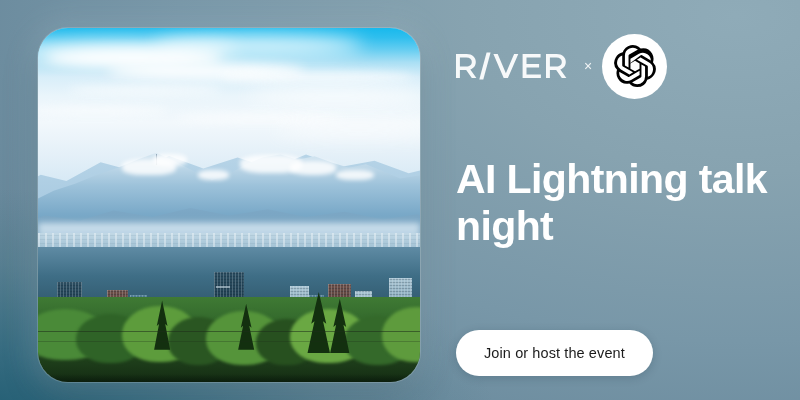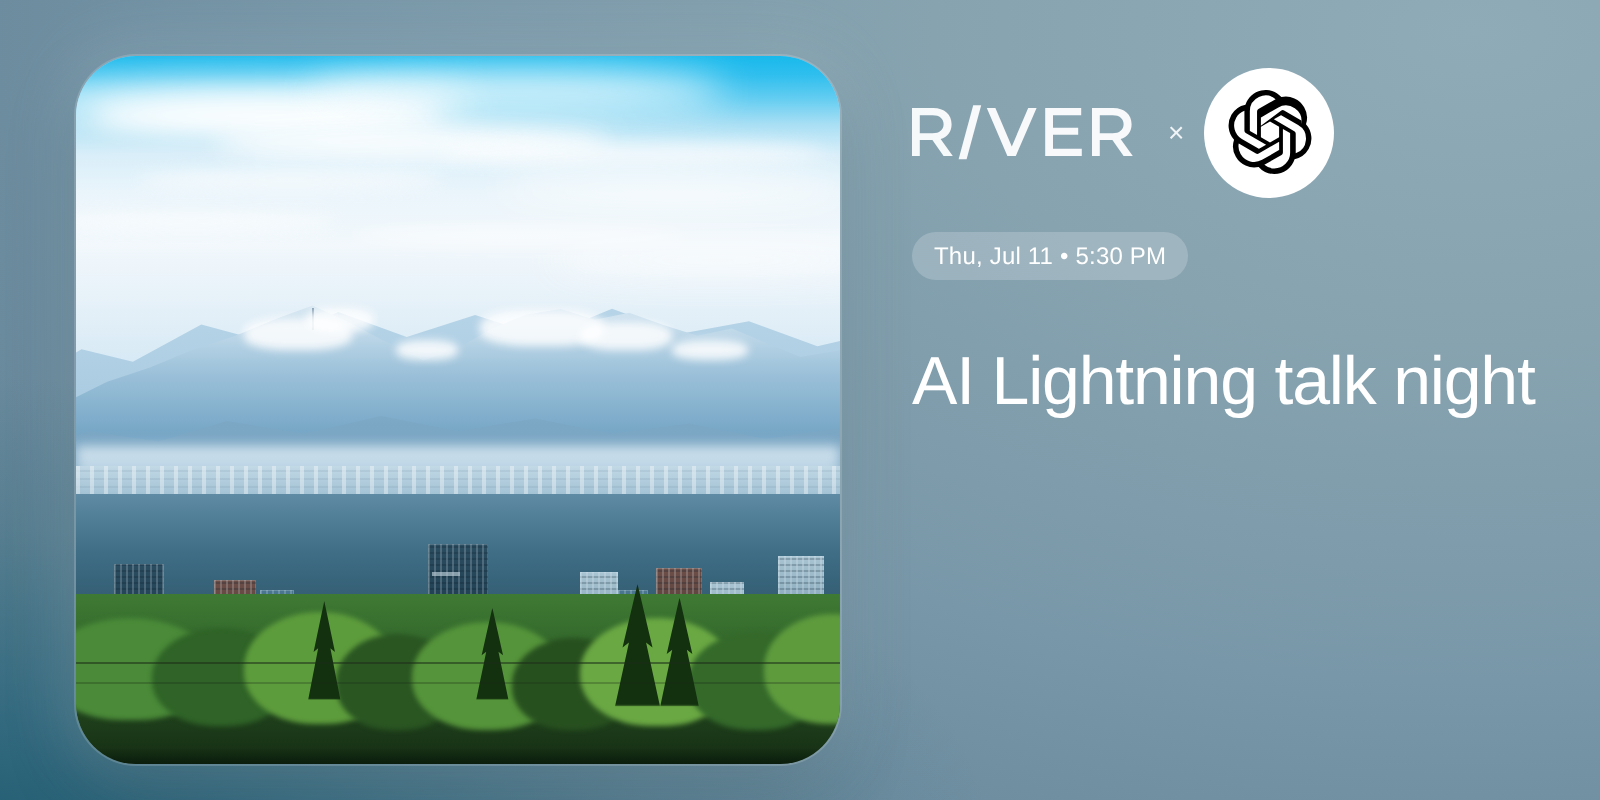--- a/index.html
+++ b/index.html
@@ -281,25 +281,25 @@
     color: #ffffff;
     font-size: 12px;
     line-height: 1;
     letter-spacing: 0.1px;
     white-space: nowrap;
   }
 
   .event-title {
     position: absolute;
     left: 0;
-    top: 172px;
+    top: 156px;
     width: 330px;
     color: #ffffff;
-    font-size: 34px;
-    font-weight: 400;
+    font-size: 41px;
+    font-weight: 700;
     line-height: 1.14;
     letter-spacing: -0.6px;
   }
 
   .cta-button {
     position: absolute;
     left: 0;
     top: 330px;
     height: 46px;
     padding: 0 28px;
@@ -415,20 +415,20 @@
       <span class="brand-x">×</span>
 
       <span class="oai-circle">
         <svg viewBox="0 0 24 24" aria-label="OpenAI">
           <path fill="#000000" d="M22.28 9.82a5.99 5.99 0 0 0-.52-4.91 6.05 6.05 0 0 0-6.51-2.9A6.07 6.07 0 0 0 4.98 4.18a5.99 5.99 0 0 0-4 2.9 6.05 6.05 0 0 0 .75 7.1 5.98 5.98 0 0 0 .51 4.91 6.05 6.05 0 0 0 6.52 2.9A5.98 5.98 0 0 0 13.26 24a6.06 6.06 0 0 0 5.77-4.21 5.99 5.99 0 0 0 4-2.9 6.06 6.06 0 0 0-.75-7.07Zm-9.02 12.6a4.48 4.48 0 0 1-2.88-1.04l.14-.08 4.78-2.76a.79.79 0 0 0 .39-.68v-6.74l2.02 1.17a.07.07 0 0 1 .04.06v5.58a4.5 4.5 0 0 1-4.49 4.49ZM3.6 18.3a4.47 4.47 0 0 1-.54-3.01l.14.09 4.79 2.76a.77.77 0 0 0 .78 0l5.84-3.37v2.33a.08.08 0 0 1-.03.07l-4.84 2.79a4.5 4.5 0 0 1-6.14-1.65ZM2.34 7.9a4.49 4.49 0 0 1 2.35-1.97V11.6a.77.77 0 0 0 .38.68l5.82 3.36L8.87 16.8a.07.07 0 0 1-.07 0L3.96 14a4.5 4.5 0 0 1-1.62-6.1Zm16.6 3.86-5.84-3.4L15.12 7.2a.07.07 0 0 1 .07 0l4.84 2.8a4.49 4.49 0 0 1-.68 8.1v-5.66a.8.8 0 0 0-.4-.68Zm2.01-3.02-.14-.09-4.78-2.79a.78.78 0 0 0-.79 0L9.4 10.23V7.9a.07.07 0 0 1 .03-.07l4.84-2.79a4.49 4.49 0 0 1 6.67 4.65ZM8.3 12.86 6.28 11.7a.08.08 0 0 1-.04-.06V6.07a4.49 4.49 0 0 1 7.37-3.45l-.14.08L8.69 5.46a.79.79 0 0 0-.39.68v6.72Zm1.1-2.36 2.6-1.5 2.6 1.5v3l-2.6 1.5-2.6-1.5Z"></path>
         </svg>
       </span>
     </div>
 
     <div class="meta-row">
-      <span class="pill">Thu, Jul 11 • 5:30 PM</span>
     </div>
 
     <h1 class="event-title">AI Lightning talk night</h1>
 
+    <button class="cta-button">Join or host the event</button>
 
   </div>
 </div>
 
 </body></html>

